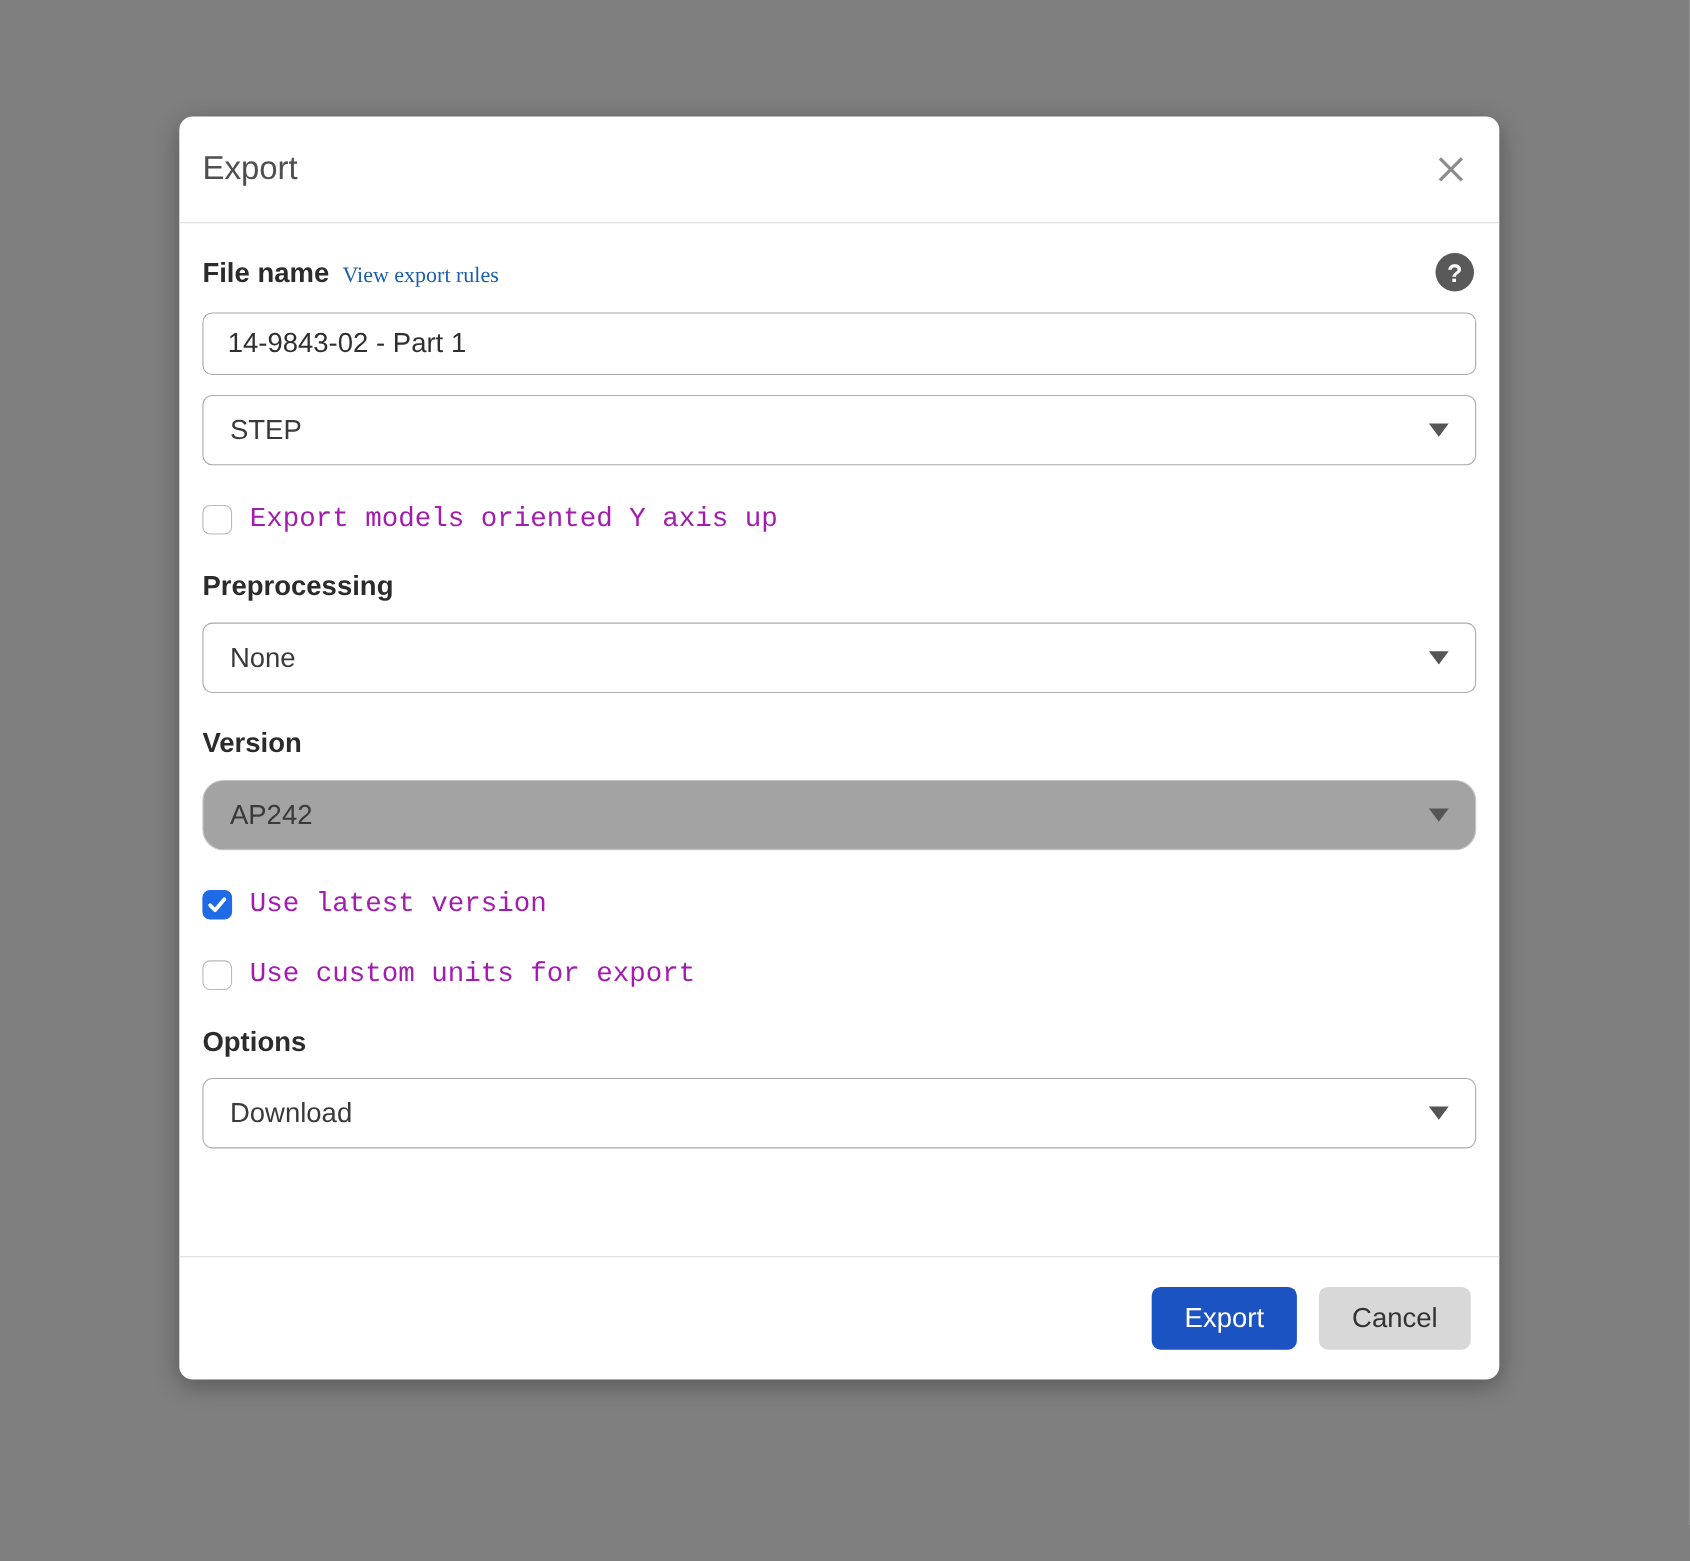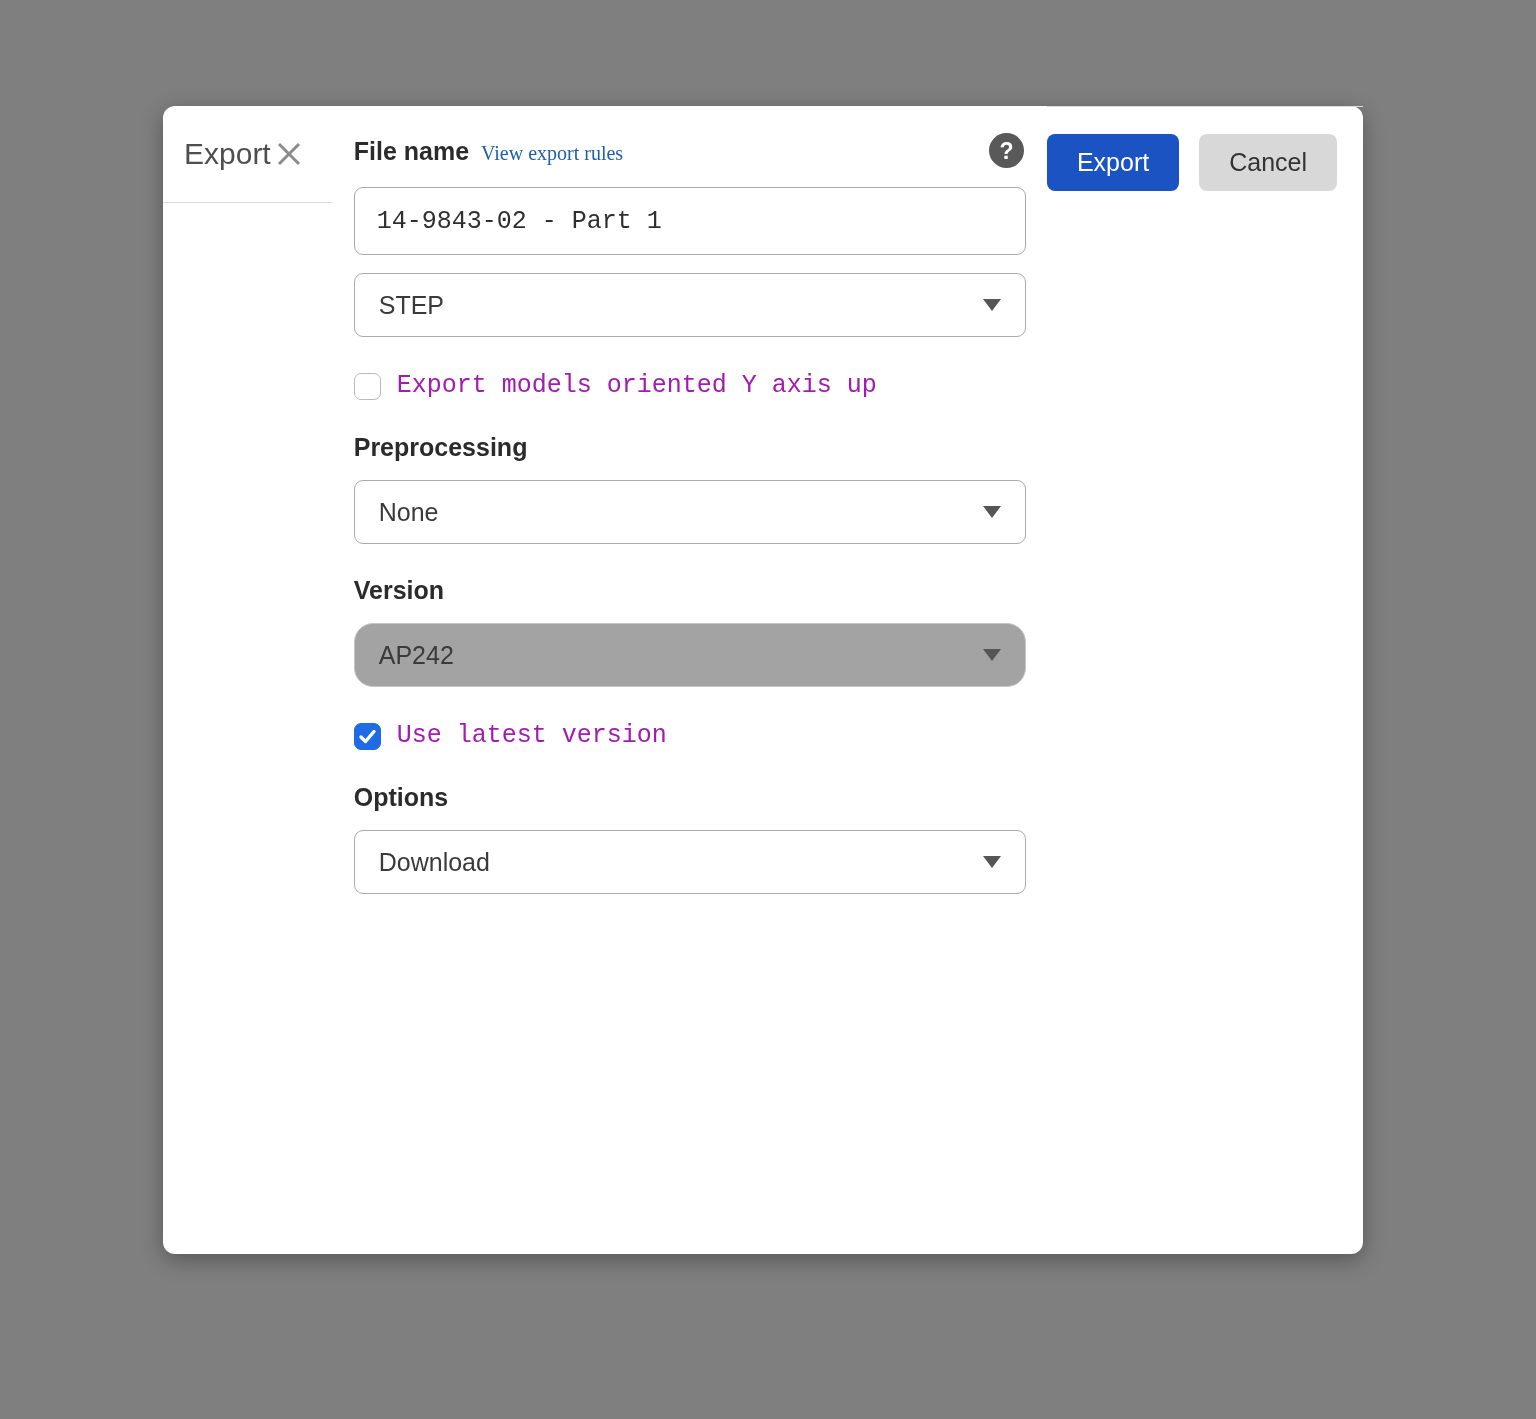--- a/index.html
+++ b/index.html
@@ -11,21 +11,21 @@
     position: relative;
   }
   .dialog {
     position: absolute;
     left: 163px; top: 106px;
     width: 1200px; height: 1148px;
     background: #ffffff;
     border-radius: 12px;
     box-shadow: 0 6px 22px rgba(0,0,0,0.32);
     display: flex;
-    flex-direction: row;
+    flex-direction: column;
   }
   
   .dialog-header {
     height: 97px;
     flex: 0 0 auto;
     display: flex;
     align-items: center;
     justify-content: space-between;
     padding: 0 26px 0 21px;
     border-bottom: 1px solid #dcdcdc;
@@ -76,27 +76,27 @@
     background: #595959;
     color: #ffffff;
     font-size: 23px;
     font-weight: 700;
     display: flex; align-items: center; justify-content: center;
     cursor: pointer;
   }
   .text-input {
     margin-top: 19px;
     width: 100%;
-    height: 68px;
+    height: 57px;
     border: 1px solid #a9a9a9;
     border-radius: 9px;
     padding: 0 22px;
     font-size: 25px;
     color: #2f2f2f;
-    font-family: Liberation Mono, monospace;
+    font-family: Liberation Sans, sans-serif;
     outline: none;
     background: #fff;
   }
   .section-label { margin-top: 31px; }
   .select-control {
     margin-top: 18px;
     width: 100%;
     height: 64px;
     border: 1px solid #ababab;
     border-radius: 9px;
@@ -231,20 +231,26 @@
 
     <div class="checkbox-row">
       <span class="checkbox-box checked">
         <svg width="19" height="19" viewBox="0 0 19 19">
           <polyline points="3,10 7.5,14.5 16,4.5" fill="none" stroke="#ffffff" stroke-width="3.4" stroke-linecap="round" stroke-linejoin="round"></polyline>
         </svg>
       </span>
       <span class="checkbox-label">Use latest version</span>
     </div>
 
+    <div class="checkbox-row">
+      <span class="checkbox-box">
+        
+      </span>
+      <span class="checkbox-label">Use custom units for export</span>
+    </div>
 
     <div class="field-label section-label">Options</div>
     <div class="select-control">
       <span>Download</span>
       <span class="caret-down"></span>
     </div>
 
   </div>
 
   <div class="dialog-footer">

